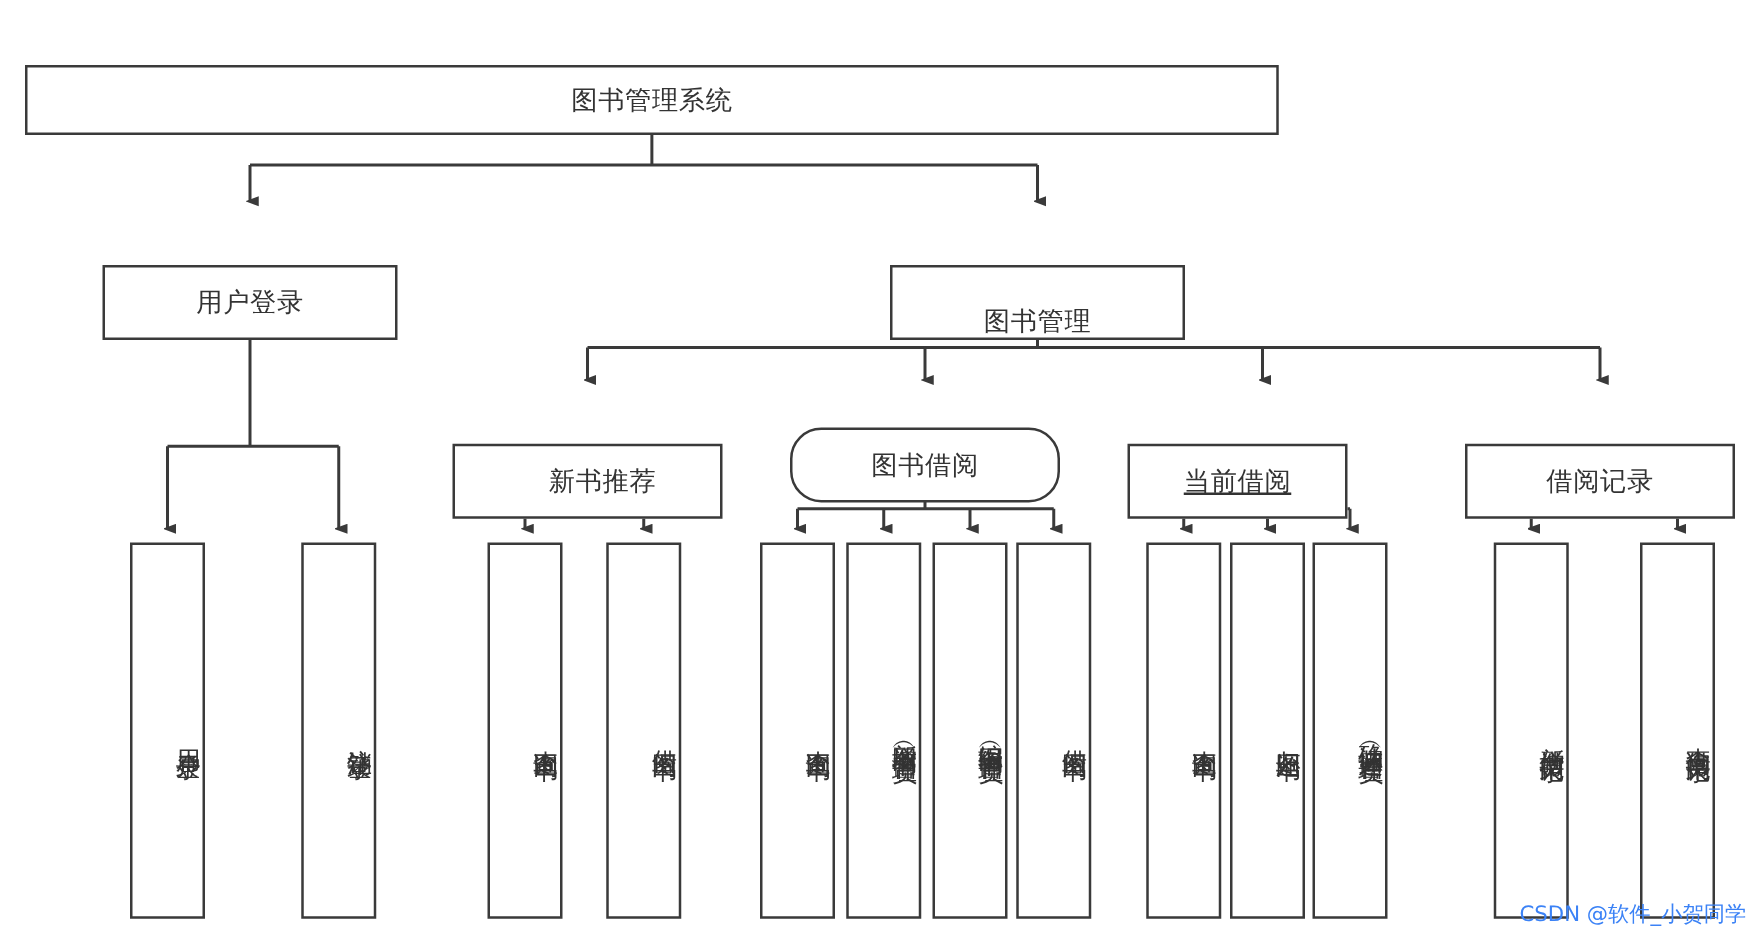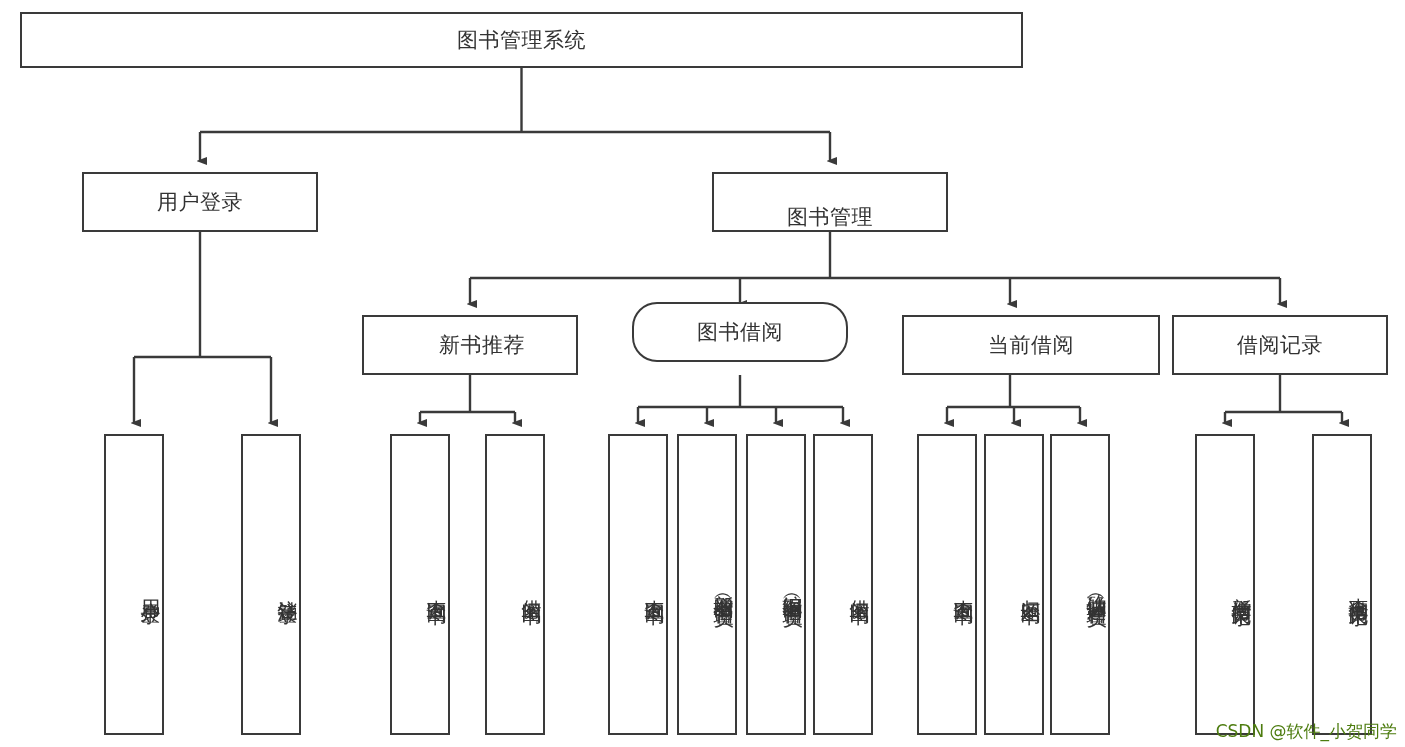--- a/index.html
+++ b/index.html
@@ -32,20 +32,21 @@
     background: #ffffff;
     display: flex;
     align-items: center;
     justify-content: center;
     color: #333333;
     line-height: 1.18;
   }
   .node.horiz {
     font-size: 21px;
     letter-spacing: 0.5px;
+    margin-top: 40px;
   }
   .node.vert {
     writing-mode: vertical-rl;
     text-orientation: upright;
     font-size: 20px;
     letter-spacing: 2px;
     padding-top: 6px;
     align-items: flex-start;
     justify-content: center;
   }
@@ -55,21 +56,21 @@
     white-space: nowrap;
   }
   .node .htext {
     white-space: nowrap;
   }
   #watermark {
     position: absolute;
     right: 8px;
     bottom: 4px;
     font-size: 17px;
-    color: #4d7c0f;
+    color: #3b82f6;
     white-space: nowrap;
     font-family: "DejaVu Sans", "Liberation Sans", sans-serif;
   }
 </style>
 </head>
 <body>
 
 <div id="canvas">
   <svg id="edges" xmlns="http://www.w3.org/2000/svg">
     <defs>
@@ -122,21 +123,21 @@
       </div>
       <div class="node horiz" style="left: 712px; top: 172px; width: 236px; height: 60px; align-items: flex-end;">
         <span class="htext">图书管理</span>
       </div>
       <div class="node horiz" style="left: 362px; top: 315px; width: 216px; height: 60px; padding-left: 24px;">
         <span class="htext">新书推荐</span>
       </div>
       <div class="node horiz" style="left: 632px; top: 302px; width: 216px; height: 60px; border-radius: 25px;">
         <span class="htext">图书借阅</span>
       </div>
-      <div class="node horiz" style="left: 902px; top: 315px; width: 258px; height: 60px;">
+      <div class="node horiz" style="left: 902px; top: 315px; width: 176px; height: 60px; text-decoration: underline;">
         <span class="htext">当前借阅</span>
       </div>
       <div class="node horiz" style="left: 1172px; top: 315px; width: 216px; height: 60px; text-align: center;">
         <span class="htext">借阅记录</span>
       </div>
       <div class="node vert" style="left: 104px; top: 434px; width: 60px; height: 301px;">
         <span class="vtext">用户登录</span>
       </div>
       <div class="node vert" style="left: 241px; top: 434px; width: 60px; height: 301px;">
         <span class="vtext">注销登录</span>

